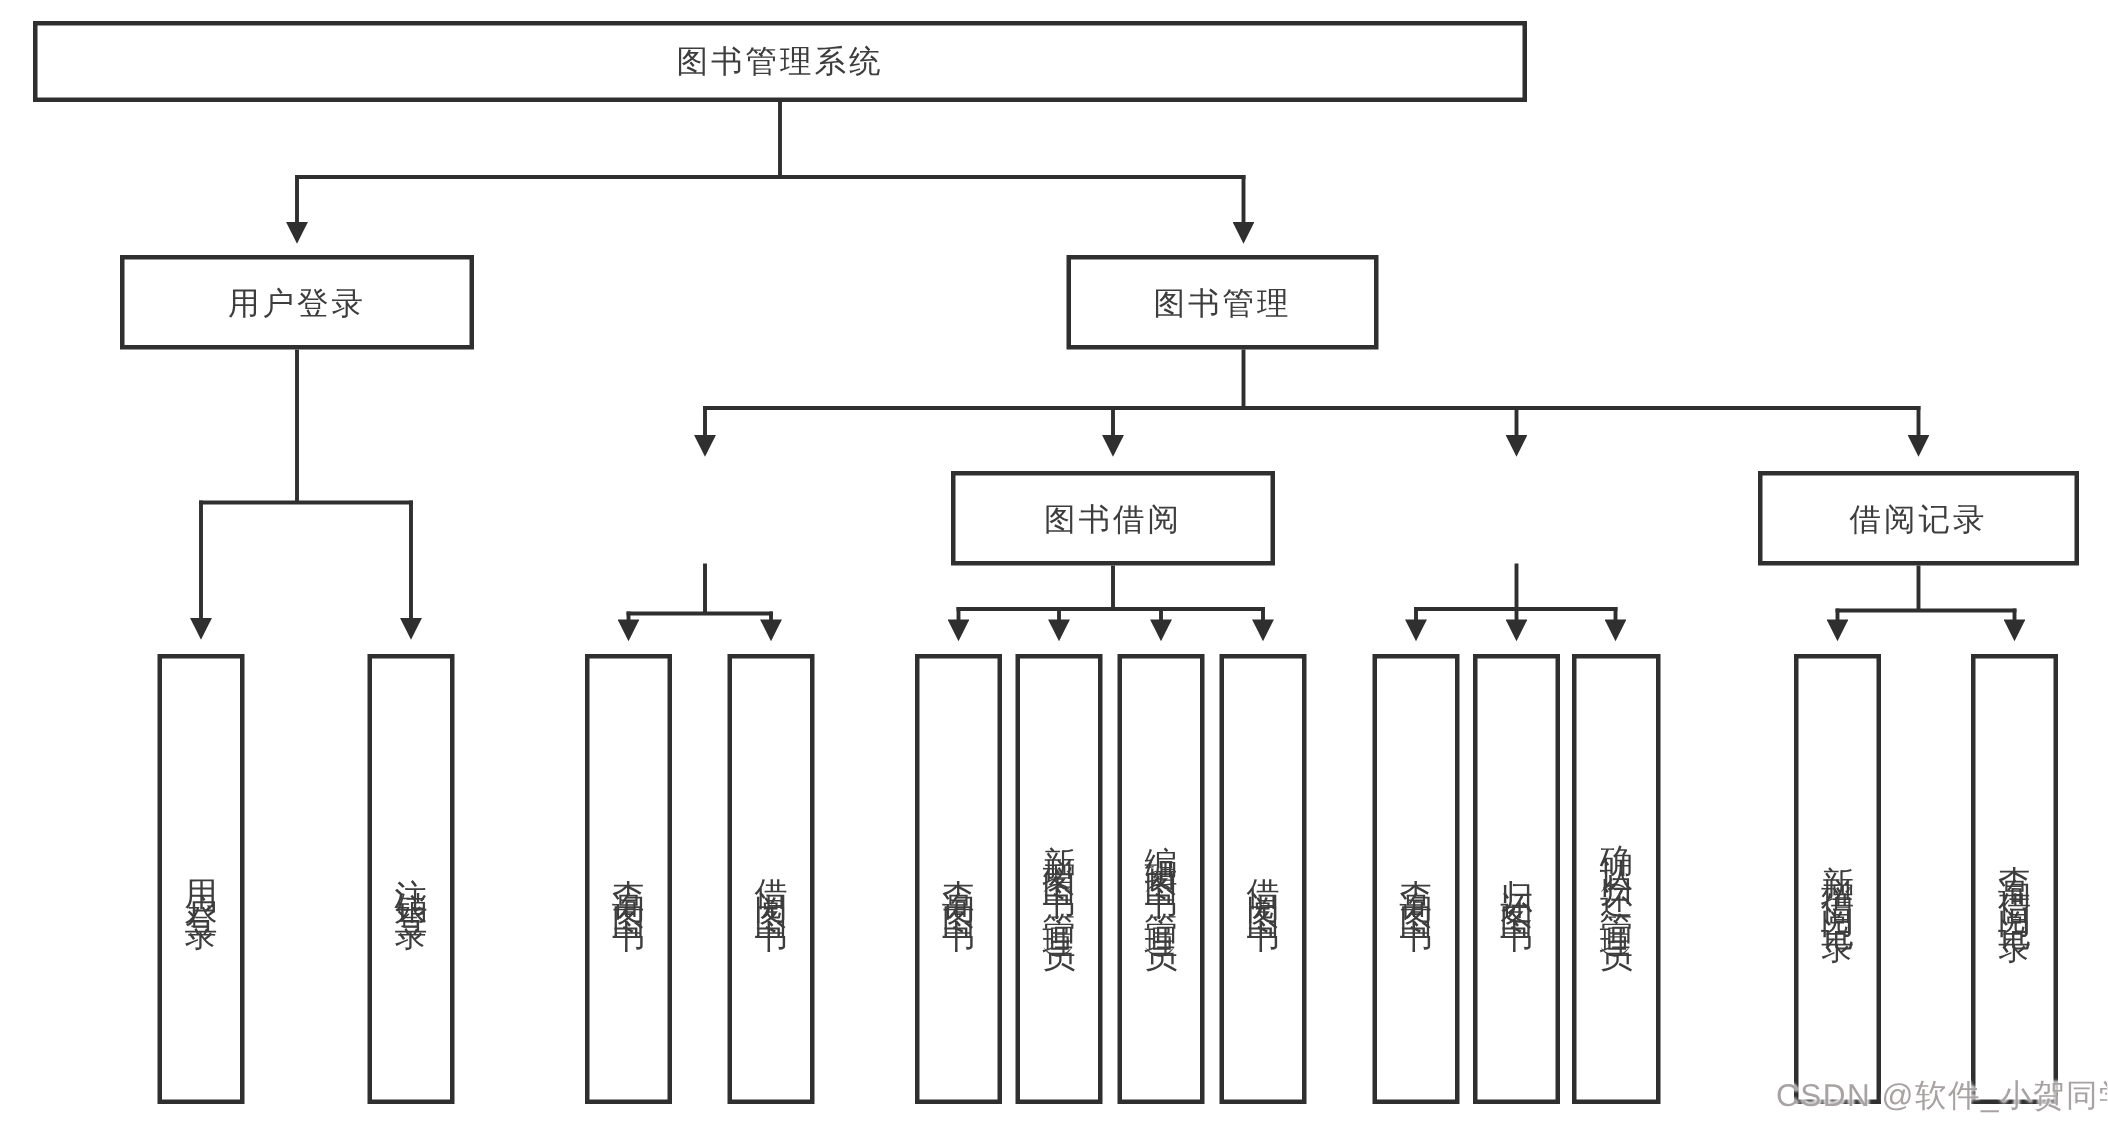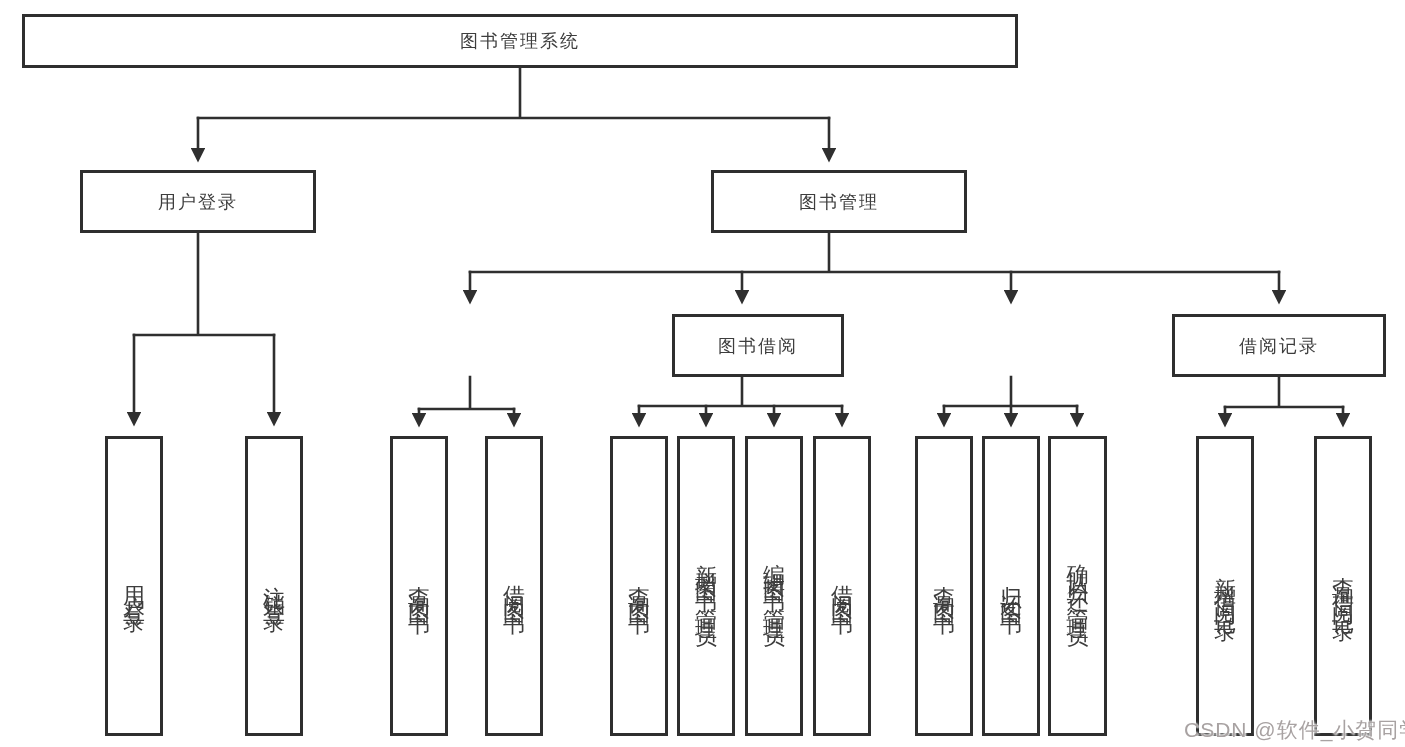--- a/index.html
+++ b/index.html
@@ -25,21 +25,21 @@
   }
   .box {
     position: absolute;
     box-sizing: border-box;
     border: 3px solid #2f2f2f;
     background: #ffffff;
     display: flex;
     align-items: center;
     justify-content: center;
     color: #3d3d3d;
-    font-size: 18px;
+    font-size: 21px;
     letter-spacing: 2px;
     white-space: nowrap;
     z-index: 2;
   }
   .vbox {
     position: absolute;
     box-sizing: border-box;
     border: 3px solid #2f2f2f;
     background: #ffffff;
     display: flex;
@@ -119,25 +119,25 @@
     </g>
   </svg>
 
   <div class="box" style="left:22px; top:14px; width:996px; height:54px;">
     <span>图书管理系统</span>
   </div>
 
   <div class="box" style="left:80px; top:170px; width:236px; height:63px;">
     <span>用户登录</span>
   </div>
-  <div class="box" style="left:711px; top:170px; width:256px; height:63px;">
+  <div class="box" style="left:711px; top:170px; width:208px; height:63px;">
     <span>图书管理</span>
   </div>
 
-  <div class="box" style="left:634px; top:314px; width:172px; height:63px;margin-left:38px;">
+  <div class="box" style="left:634px; top:314px; width:216px; height:63px;">
     <span>图书借阅</span>
   </div>
   <div class="box" style="left:1172px; top:314px; width:214px; height:63px;">
     <span>借阅记录</span>
   </div>
 
   <div class="vbox" style="left:105px;">
     <span class="vtext">用户登录</span>
   </div>
   <div class="vbox" style="left:245px;">

